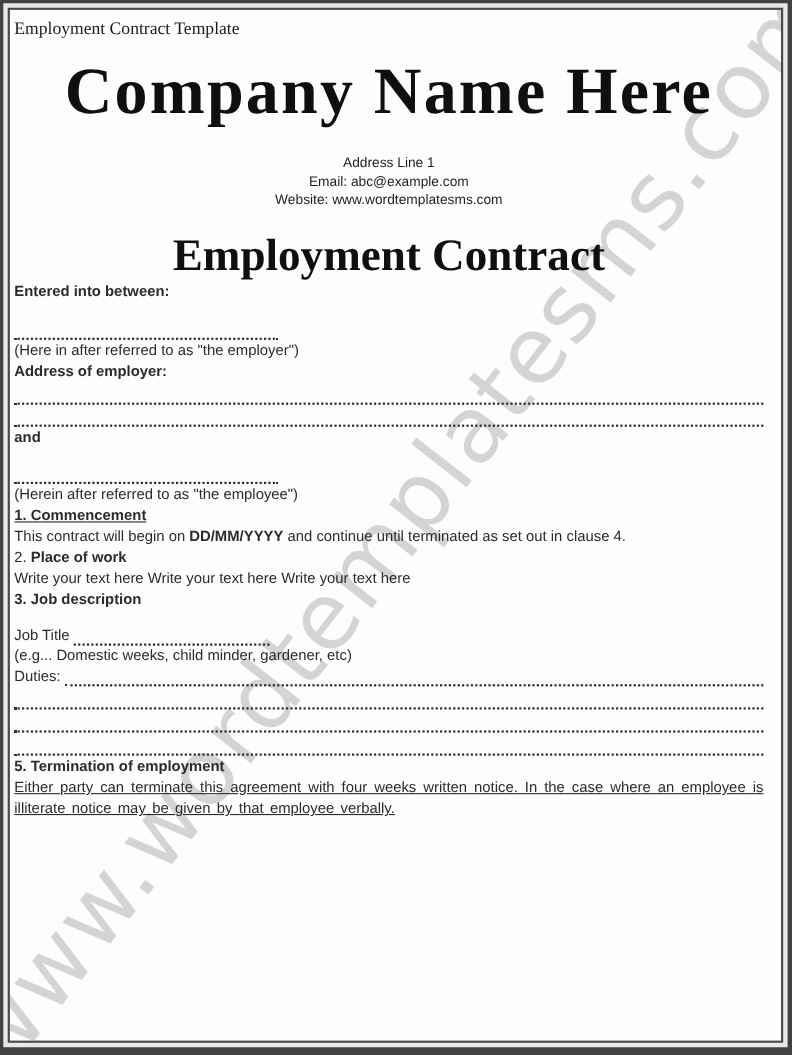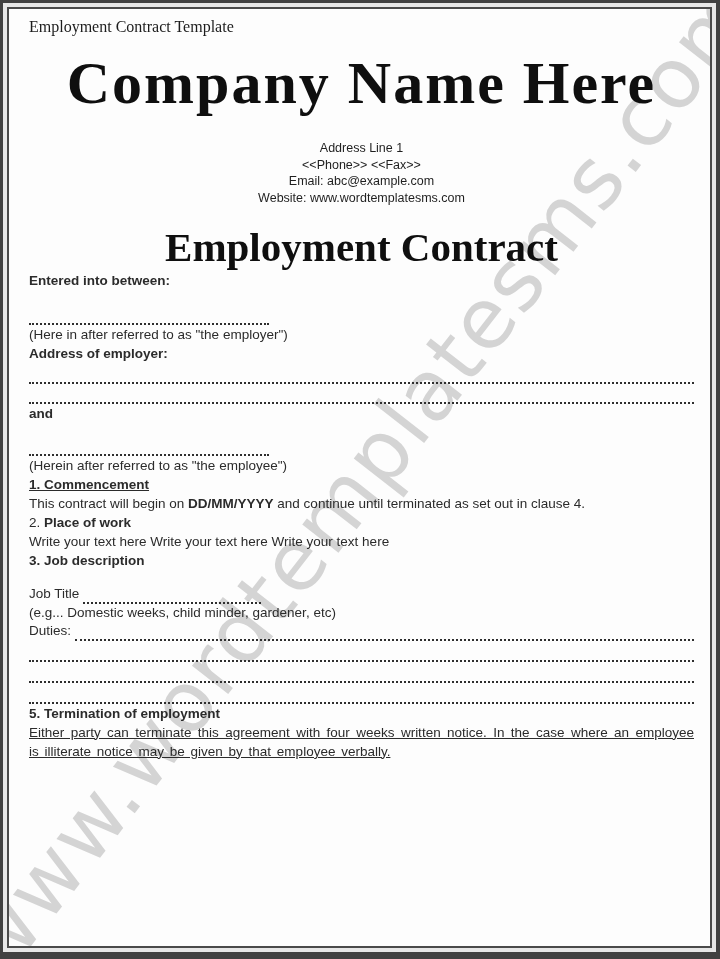--- a/index.html
+++ b/index.html
@@ -15,21 +15,21 @@
   }
   .watermark{
     position:absolute;left:50%;top:50%;
     transform:translate(-50%,-50%) rotate(-52deg);
     font-family:"DejaVu Sans",sans-serif;
     font-size:84px;letter-spacing:2px;white-space:nowrap;
     color:rgba(70,70,70,0.22);z-index:0;pointer-events:none;
   }
   .content{
     position:relative;z-index:1;
-    padding:8px 16px 0 20px;
+    padding:8px 16px 0 4px;
     font-family:"Liberation Sans",sans-serif;color:#2b2b2b;
   }
   .titlebar{
     font-family:"Liberation Serif",serif;font-size:16px;color:#1c1c1c;line-height:19px;
   }
   .company{
     margin:16px 0 2px;text-align:center;
     font-family:"Liberation Serif",serif;font-weight:bold;
     font-size:60px;letter-spacing:2px;color:#0f0f0f;line-height:1.05;
   }
@@ -63,21 +63,20 @@
     <div class="watermark">www.wordtemplatesms.com</div>
 
     <div class="content">
 
       <div class="titlebar">Employment Contract Template</div>
 
       <div class="company">Company Name Here</div>
 
       <div class="addr">
         <div>Address Line 1</div>
-        <div>&lt;&lt;Phone&gt;&gt; &lt;&lt;Fax&gt;&gt;</div>
         <div>Email: abc@example.com</div>
         <div>Website: www.wordtemplatesms.com</div>
       </div>
 
       <div class="doctitle">Employment Contract</div>
 
       <div class="bodytext">
 
         <p class="b mt-entered">Entered into between:</p>
 

